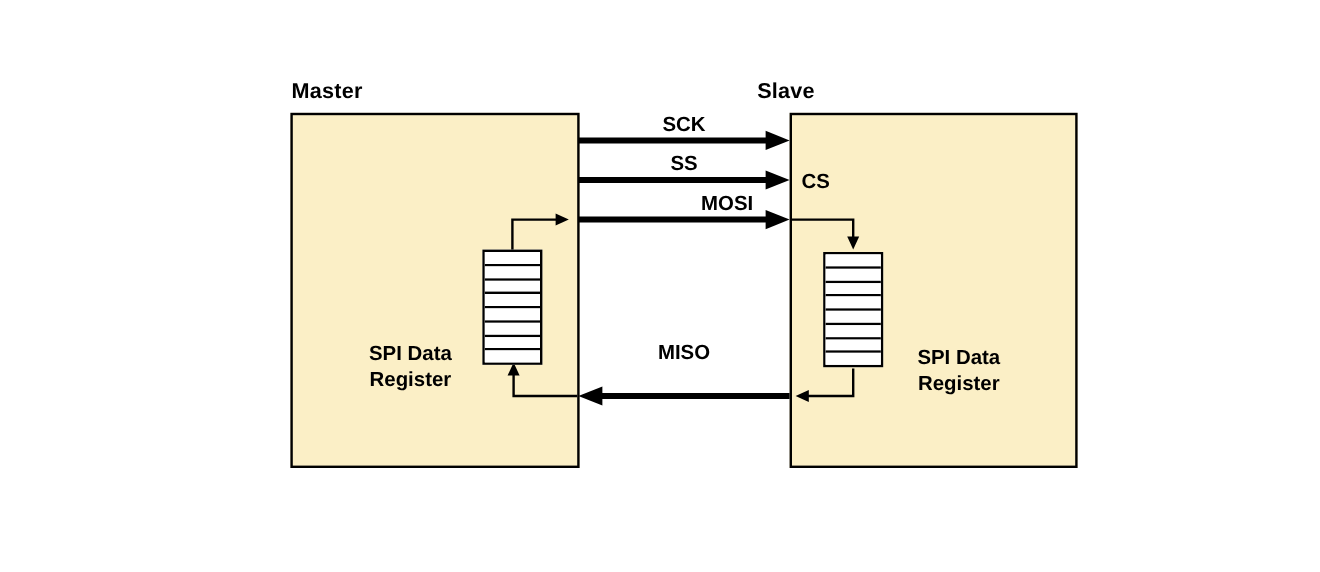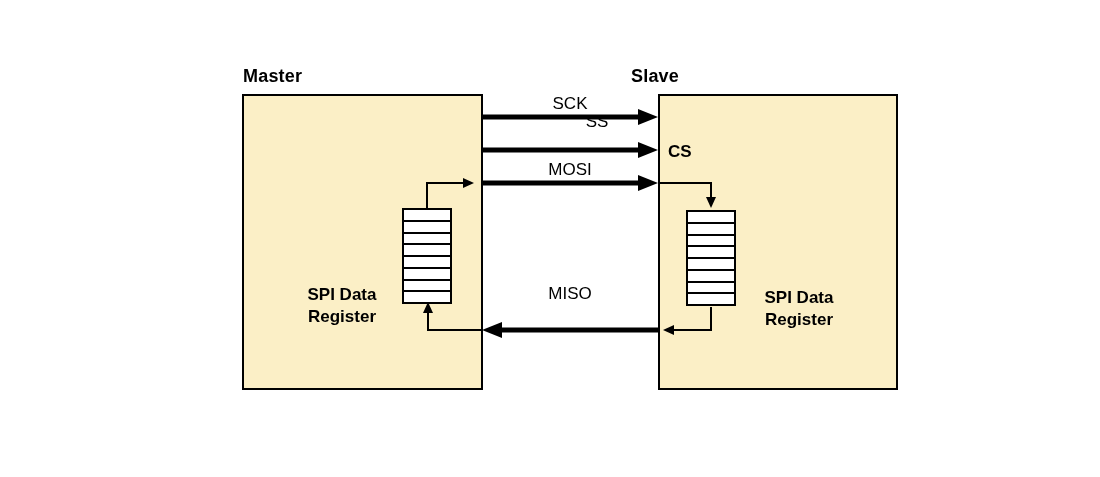--- a/index.html
+++ b/index.html
@@ -41,25 +41,25 @@
   .wires polygon { fill: var(--line); stroke: none; }
   .thick { stroke-width: 5px; }
   .thin  { stroke-width: 2px; }
 
   .signal-label {
     position: absolute;
     left: 482px;
     width: 176px;
     text-align: center;
     font-size: 17px;
-    font-weight: 400;
+    font-weight: 700;
   }
   .sck-label  { top: 94px; }
-  .ss-label   { top: 112px; margin-left: 27px; }
-  .mosi-label { top: 160px; }
+  .ss-label   { top: 127px; }
+  .mosi-label { top: 160px; margin-left: 36px; }
   .miso-label { top: 284px; }
 
   .inner-label {
     position: absolute;
     font-size: 17px;
     font-weight: 700;
     text-align: center;
   }
   .slave-select { left: 320px; top: 141px; width: 154px; text-align: right; }
   .cs           { left: 668px; top: 142px; }

